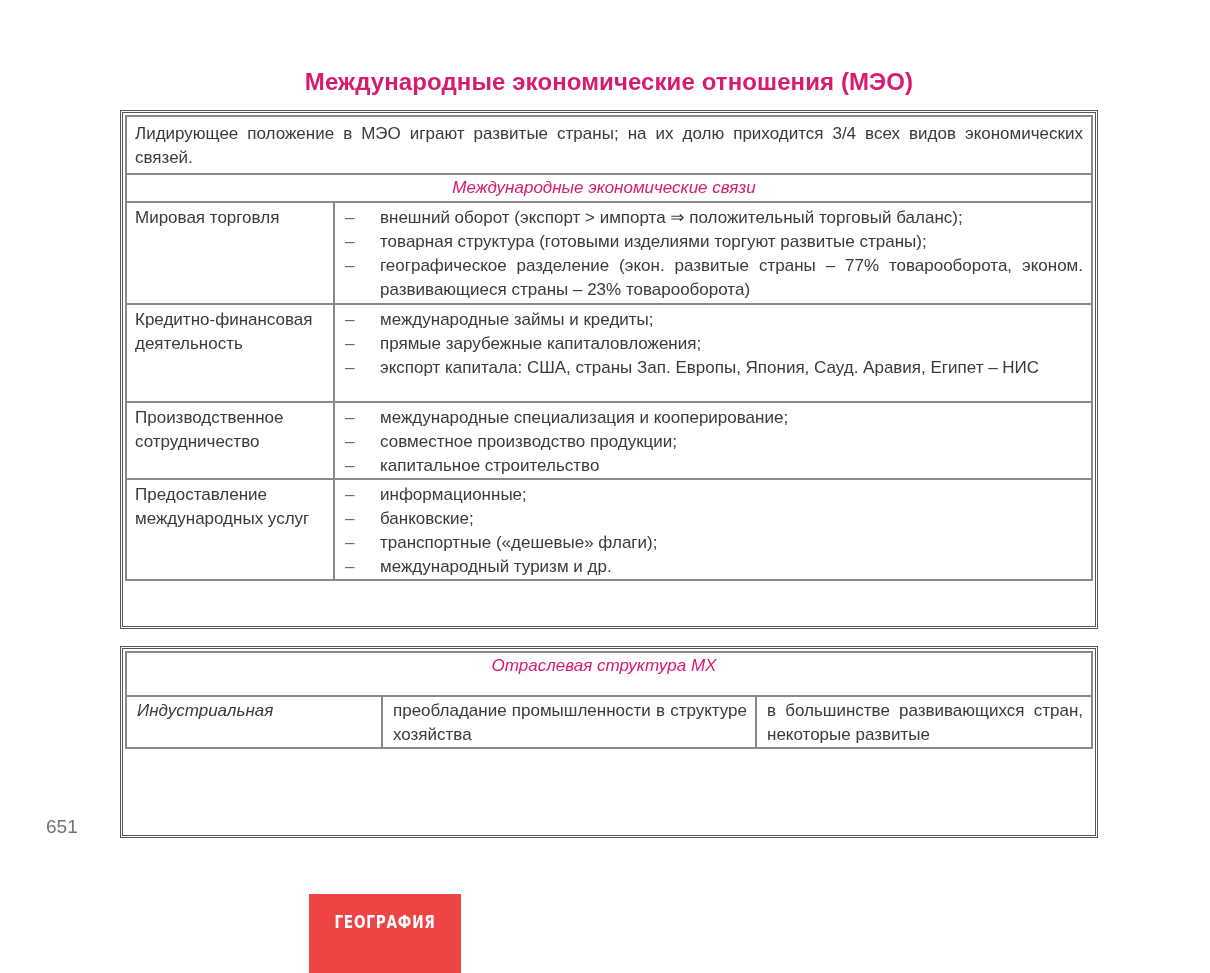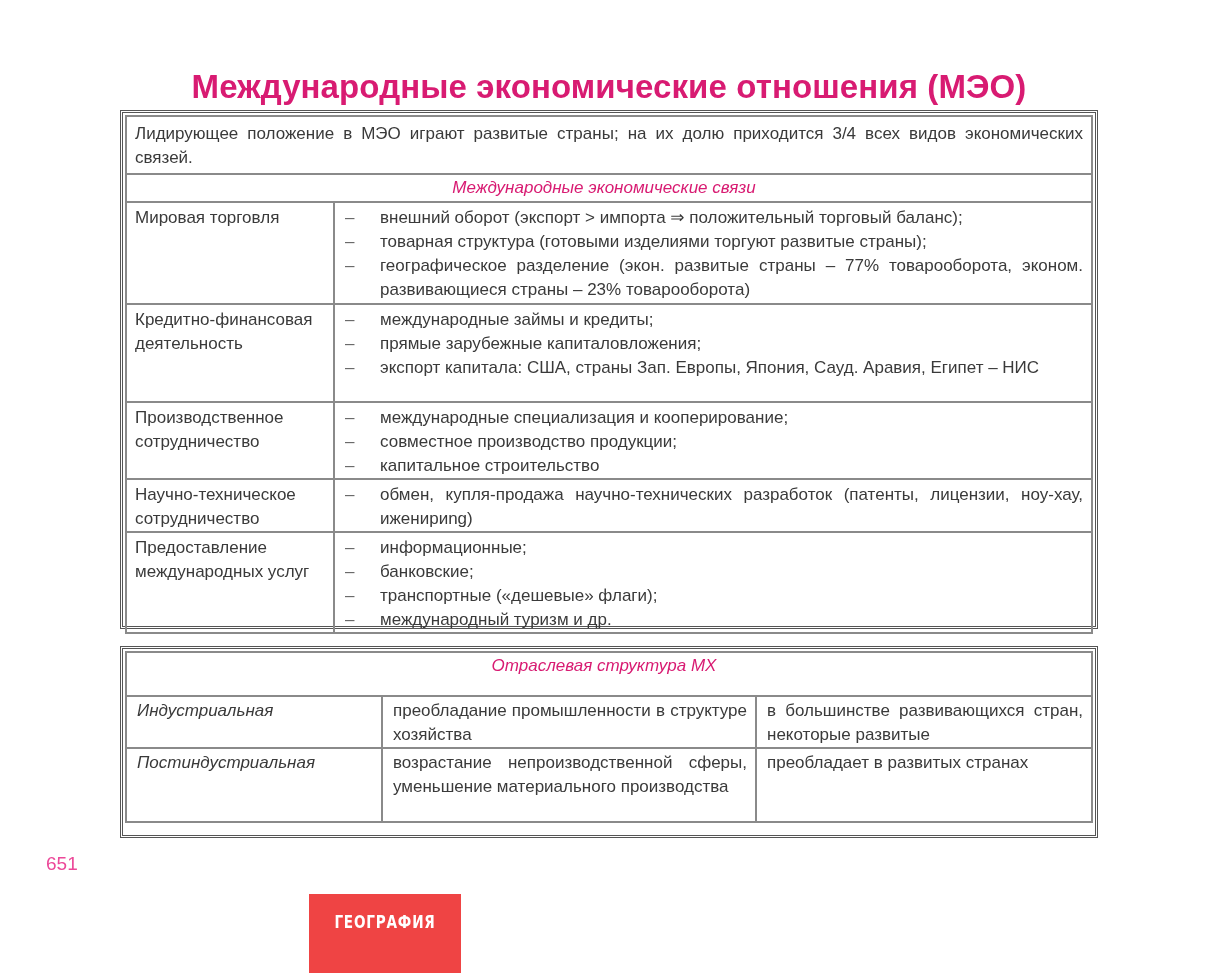--- a/index.html
+++ b/index.html
@@ -1,21 +1,21 @@
 <!DOCTYPE html>
 <html><head>
 <meta charset="utf-8">
 <style>
   * { box-sizing: border-box; margin: 0; padding: 0; }
   html, body { width: 1210px; height: 973px; background: #ffffff; overflow: hidden; }
   body { position: relative; font-family: "Liberation Sans", sans-serif; color: #3a3a3a; }
 
   .title {
     position: absolute; left: 120px; top: 68px; width: 978px;
-    text-align: center; font-size: 33px; font-weight: bold; color: #d81b72;
+    text-align: center; font-size: 24px; font-weight: bold; color: #d81b72;
     letter-spacing: 0.1px;
   }
 
   .frame {
     position: absolute; left: 120px; width: 978px;
     border: 3px double #555;
     padding: 2px;
     background: #fff;
   }
   .frame.f1 { top: 110px; height: 519px; }
@@ -39,21 +39,21 @@
   .r5 { height: 98px; }
 
   td.sec2 { height: 44px; }
   .t2 .name { font-style: italic; padding: 2px 8px 0 10px; }
   .t2 .c { padding: 2px 8px 0 10px; text-align: justify; }
   .ra { height: 27px; }
   .rb { height: 50px; }
   .rc { height: 74px; }
 
   .page-num {
-    position: absolute; left: 46px; top: 853px; font-size: 19px; color: #ec4899;
+    position: absolute; left: 46px; top: 816px; font-size: 19px; color: #737373;
   }
   .tab-block {
     position: absolute; left: 309px; top: 862px; width: 152px; height: 111px;
     background: #ef4444;
     margin-top: 32px;
   }
   .tab-label {
     position: absolute; left: 0; top: 18px; width: 100%; text-align: center;
     color: #fff; font-family: "DejaVu Sans", sans-serif; font-weight: bold; font-size: 17px;
     letter-spacing: 1px; transform: scaleX(0.8);
@@ -125,29 +125,20 @@
               <span class="dash">–</span>
               <span class="itext">совместное производство продукции;</span>
             </div>
         <div class="item">
               <span class="dash">–</span>
               <span class="itext">капитальное строительство</span>
             </div>
       </td>
     </tr>
 
-    <tr class="r4">
-      <td class="cat">Научно-техническое сотрудничество</td>
-      <td class="items">
-        <div class="item">
-              <span class="dash">–</span>
-              <span class="itext">обмен, купля-продажа научно-технических разработок (патенты, лицензии, ноу-хау, иженириng)</span>
-            </div>
-      </td>
-    </tr>
 
     <tr class="r5">
       <td class="cat">Предоставление международных услуг</td>
       <td class="items">
         <div class="item">
               <span class="dash">–</span>
               <span class="itext">информационные;</span>
             </div>
         <div class="item">
               <span class="dash">–</span>
@@ -176,25 +167,20 @@
       </colgroup>
     <tbody>
         <tr>
       <td colspan="3" class="section sec2">Отраслевая структура МХ</td>
     </tr>
     <tr class="rb">
       <td class="name">Индустриальная</td>
       <td class="c">преобладание промышленности в структуре хозяйства</td>
       <td class="c">в большинстве развивающихся стран, некоторые развитые</td>
     </tr>
-    <tr class="rc">
-      <td class="name">Постиндустриальная</td>
-      <td class="c">возрастание непроизводственной сферы, уменьшение материального производства</td>
-      <td class="c">преобладает в развитых странах</td>
-    </tr>
   </tbody>
     </table>
 </div>
 
 <div class="page-num">651</div>
 
 <div class="tab-block">
   <div class="tab-label">ГЕОГРАФИЯ</div>
 </div>
 

